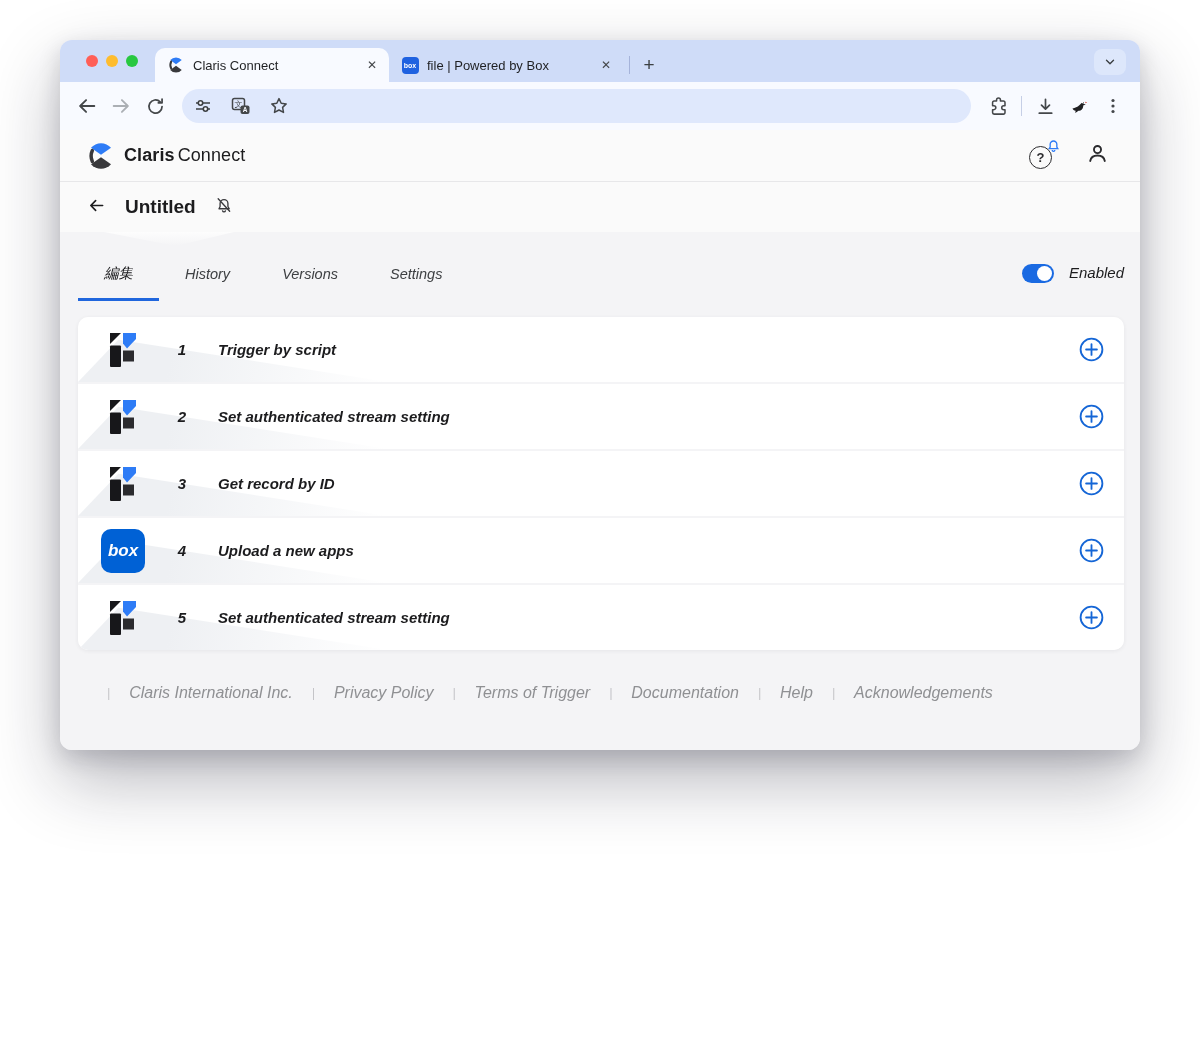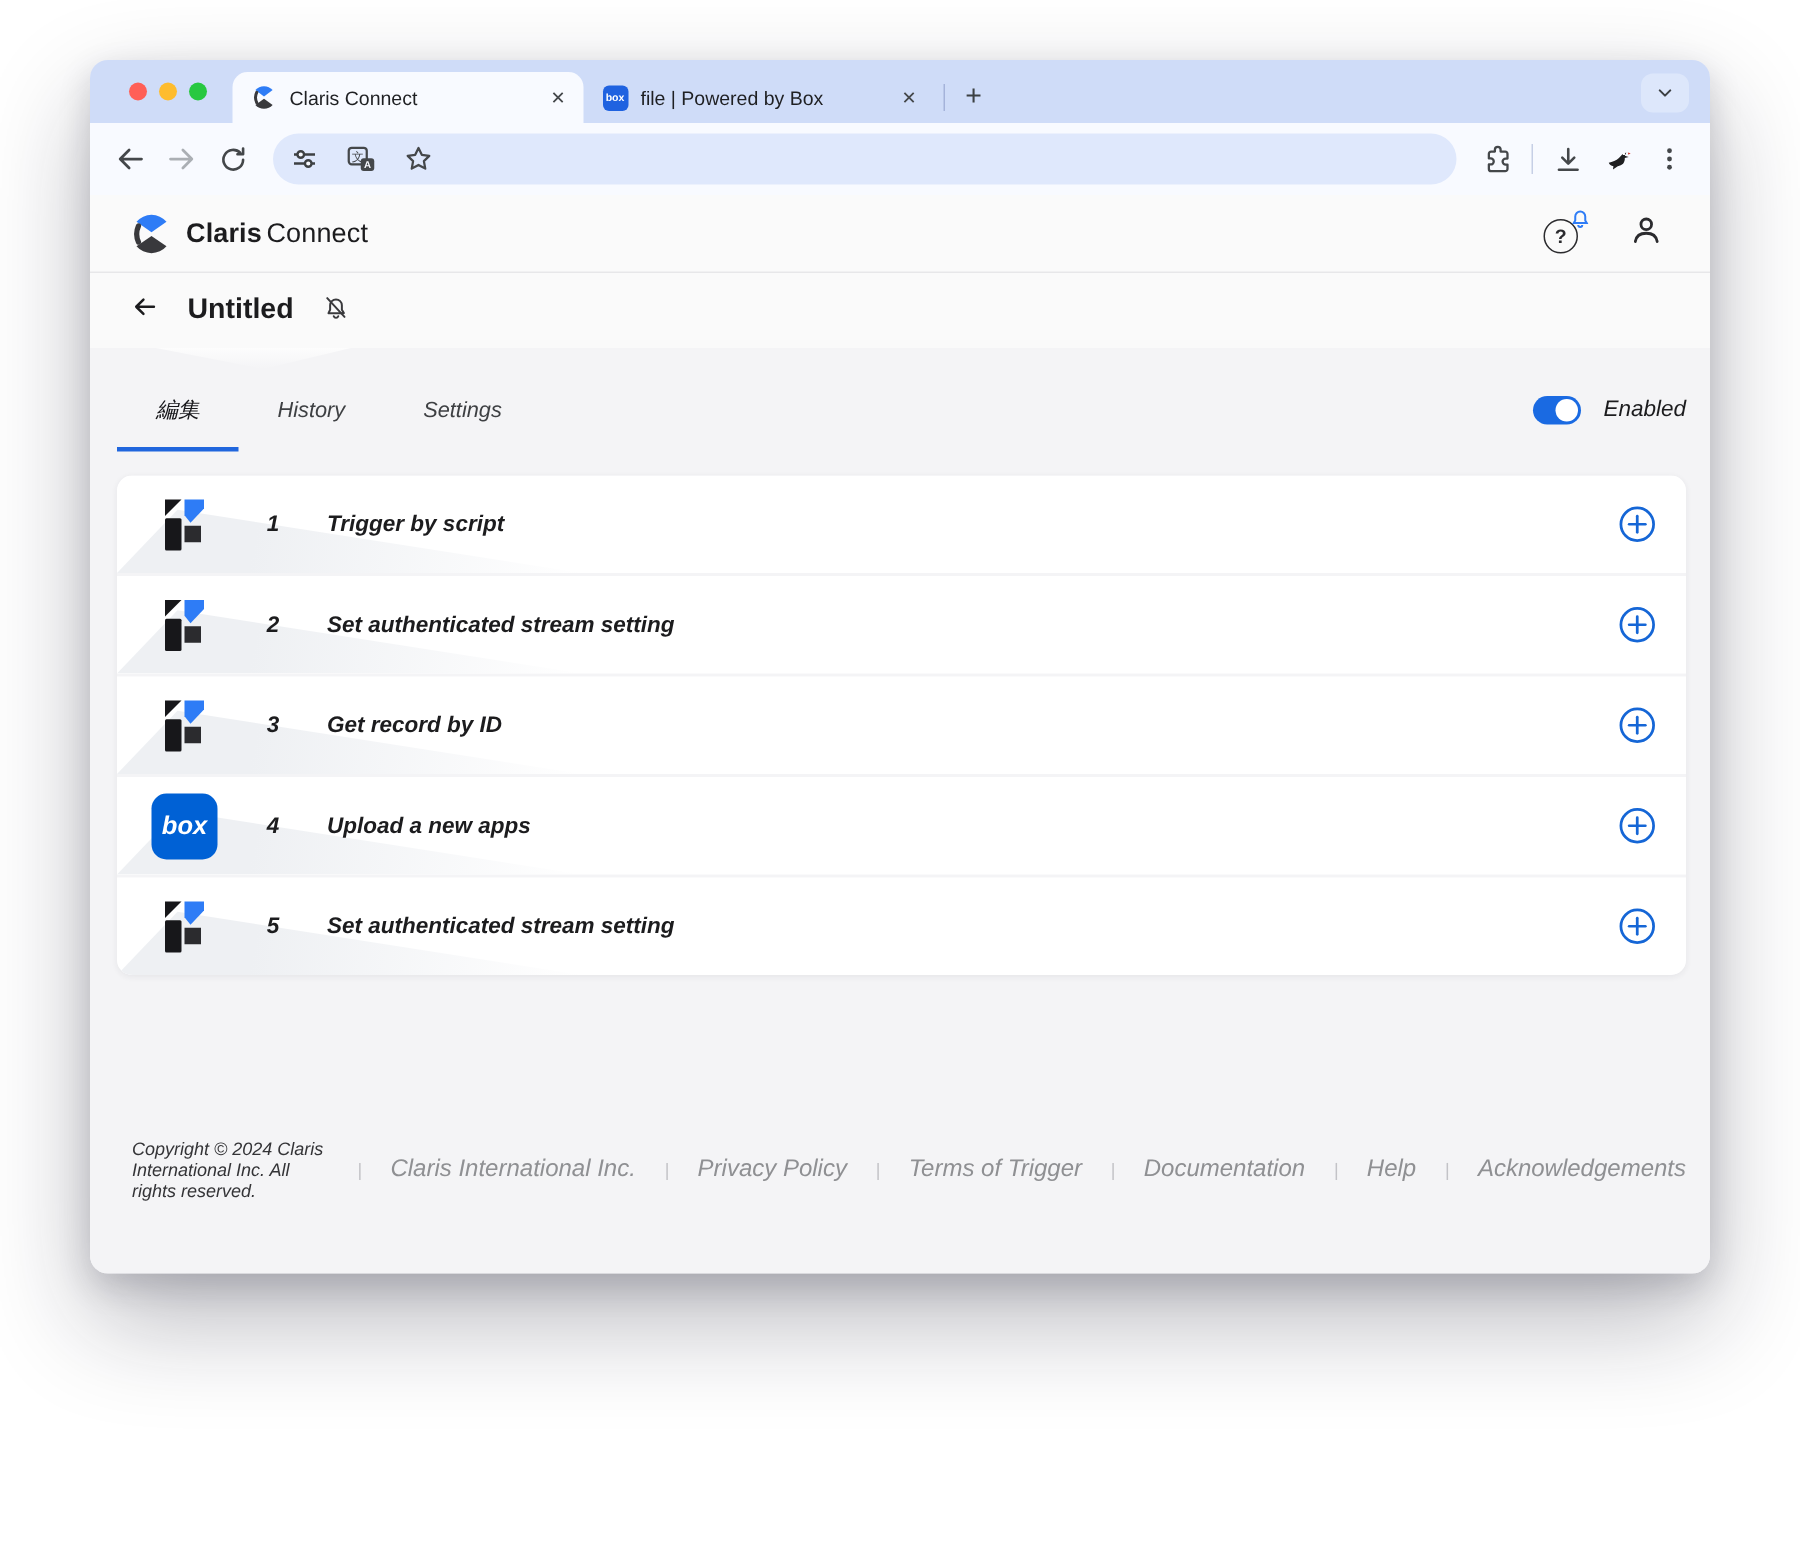--- a/index.html
+++ b/index.html
@@ -1,20 +1,20 @@
 <!DOCTYPE html>
 <html><head>
 <meta charset="utf-8">
 <style>
   * { margin:0; padding:0; box-sizing:border-box; }
   html,body { width:1200px; height:1045px; background:#ffffff; font-family:"Liberation Sans", sans-serif; overflow:hidden; }
   .stage { position:relative; width:1200px; height:1045px; }
 
   
-  .window { position:absolute; left:60px; top:40px; width:1080px; height:809px; border-radius:12px; overflow:hidden;
+  .window { position:absolute; left:60px; top:40px; width:1080px; height:710px; border-radius:12px; overflow:hidden;
             box-shadow:0 30px 70px rgba(20,20,40,.30), 0 8px 22px rgba(20,20,40,.16);
             display:flex; flex-direction:column; background:#f4f4f6; }
 
   
   .tabstrip { height:42px; background:#cfdcf8; position:relative; display:flex; align-items:flex-end; padding-left:95px; flex-shrink:0; }
   .lights { position:absolute; left:26px; top:15px; display:flex; gap:8px; }
   .light { width:12px; height:12px; border-radius:50%; }
   .light.red { background:#ff5f57; } .light.yellow { background:#febc2e; } .light.green { background:#28c840; }
   .btab { width:234px; height:34px; display:flex; align-items:center; gap:8px; padding:0 8px 0 12px; border-radius:10px 10px 0 0; }
   .btab.active { background:#f8faff; }
@@ -235,20 +235,21 @@
         </svg>
       </span>
     </div>
 
     <div class="band">
 
       <div class="tabs-row">
 
         <div class="app-tab active">編集</div>
           <div class="app-tab">History</div>
+          <div class="app-tab">Versions</div>
           <div class="app-tab">Settings</div>
           <div class="toggle-group">
           <span class="toggle">
               <span class="toggle-knob"></span>
             </span>
           <span class="toggle-label">Enabled</span>
         </div>
       </div>
 
       <div class="steps">
@@ -344,21 +345,20 @@
       <svg width="27" height="27" viewBox="0 0 28 28">
         <circle cx="14" cy="14" r="11.3" fill="none" stroke="#1566d6" stroke-width="1.9"></circle>
         <line x1="14" y1="8.4" x2="14" y2="19.6" stroke="#1566d6" stroke-width="1.9" stroke-linecap="round"></line>
         <line x1="8.4" y1="14" x2="19.6" y2="14" stroke="#1566d6" stroke-width="1.9" stroke-linecap="round"></line>
       </svg>
     </span>
   </div>
         </div>
 
       <div class="footer">
-        <span class="fcopy">Copyright © 2024 Claris International Inc. All rights reserved.</span>
         <span style="display:flex;align-items:center;">
             <span class="fsep">|</span>
             <span class="flink">Claris International Inc.</span>
             <span class="fsep">|</span>
             <span class="flink">Privacy Policy</span>
             <span class="fsep">|</span>
             <span class="flink">Terms of Trigger</span>
             <span class="fsep">|</span>
             <span class="flink">Documentation</span>
             <span class="fsep">|</span>

